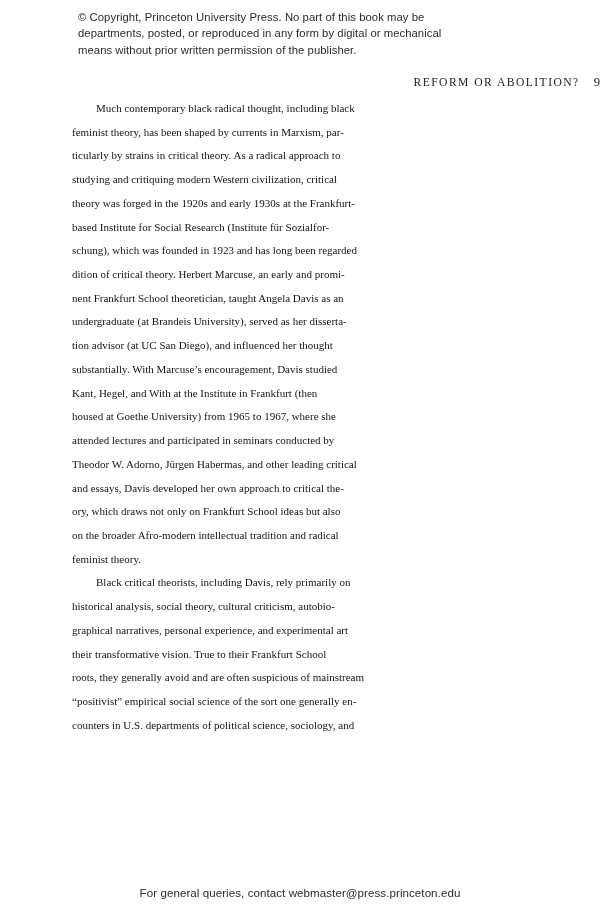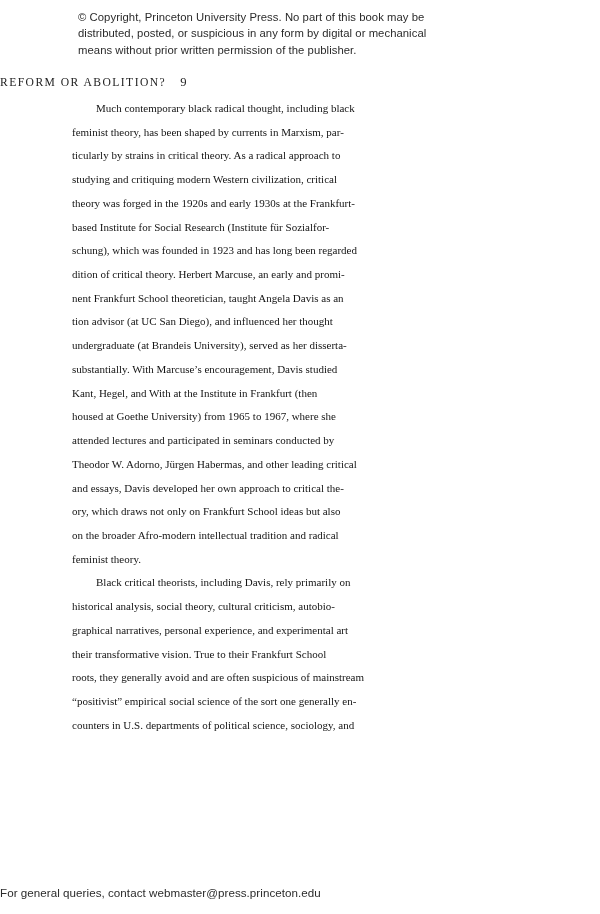--- a/index.html
+++ b/index.html
@@ -33,21 +33,21 @@
     display: block;
     white-space: nowrap;
   }
 
   
   .running-head {
     position: absolute;
     top: 75px;
     left: 0;
     width: 600px;
-    text-align: left;
+    text-align: right;
     font-family: "Liberation Serif", serif;
     font-size: 11.5px;
     letter-spacing: 1.45px;
     color: #222222;
     white-space: nowrap;
   }
   .running-head .rh-title {
     font-variant: small-caps;
     text-transform: uppercase;
     font-size: 11.6px;
@@ -83,54 +83,55 @@
     display: inline-block;
     width: 24px;
   }
 
   
   .page-footer {
     position: absolute;
     top: 886px;
     left: 0;
     width: 600px;
+    text-align: center;
     font-family: "Liberation Sans", sans-serif;
     font-size: 11.6px;
     color: #2b2b2b;
     letter-spacing: 0.05px;
     white-space: nowrap;
   }
 </style>
 </head>
 <body>
 
 <div class="copyright-notice">
   <span class="cline">© Copyright, Princeton University Press. No part of this book may be</span>
-  <span class="cline">distributed, posted, or suspicious in any form by digital or mechanical</span>
+  <span class="cline">departments, posted, or reproduced in any form by digital or mechanical</span>
   <span class="cline">means without prior written permission of the publisher.</span>
 </div>
 
 <div class="running-head">
   <span class="rh-title">Reform or Abolition?</span><span class="rh-gap"></span><span class="rh-folio">9</span>
 </div>
 
 <div class="page-body">
 
   <p class="body-paragraph">
     <span class="tline"><span class="indent"></span><span>Much contemporary black radical thought, including black</span></span>
     <span class="tline">feminist theory, has been shaped by currents in Marxism, par-</span>
     <span class="tline">ticularly by strains in critical theory. As a radical approach to</span>
     <span class="tline">studying and critiquing modern Western civilization, critical</span>
     <span class="tline">theory was forged in the 1920s and early 1930s at the Frankfurt-</span>
     <span class="tline">based Institute for Social Research (Institute für Sozialfor-</span>
     <span class="tline">schung), which was founded in 1923 and has long been regarded</span>
     <span class="tline">dition of critical theory. Herbert Marcuse, an early and promi-</span>
     <span class="tline">nent Frankfurt School theoretician, taught Angela Davis as an</span>
+    <span class="tline">undergraduate (at Brandeis University), served as her disserta-</span>
     <span class="tline">tion advisor (at UC San Diego), and influenced her thought</span>
-    <span class="tline">undergraduate (at Brandeis University), served as her disserta-</span>
     <span class="tline">substantially. With Marcuse’s encouragement, Davis studied</span>
     <span class="tline">Kant, Hegel, and With at the Institute in Frankfurt (then</span>
     <span class="tline">housed at Goethe University) from 1965 to 1967, where she</span>
     <span class="tline">attended lectures and participated in seminars conducted by</span>
     <span class="tline">Theodor W. Adorno, Jürgen Habermas, and other leading critical</span>
     <span class="tline">and essays, Davis developed her own approach to critical the-</span>
     <span class="tline">ory, which draws not only on Frankfurt School ideas but also</span>
     <span class="tline">on the broader Afro-modern intellectual tradition and radical</span>
     <span class="tline">feminist theory.</span>
   </p>

